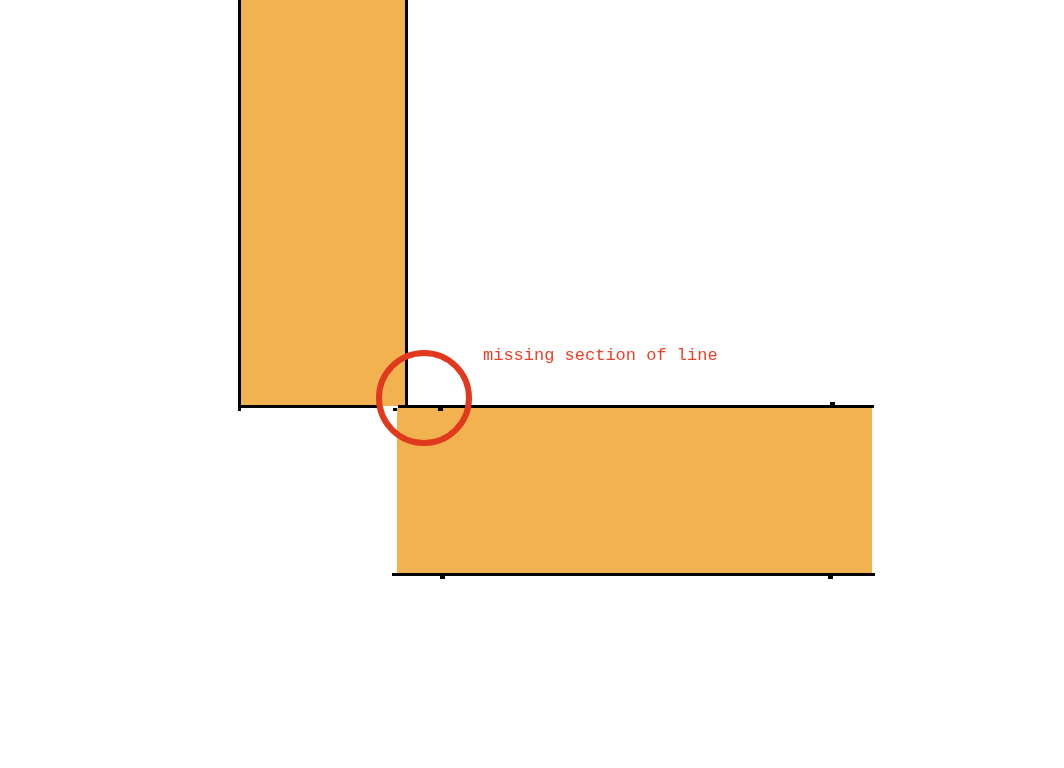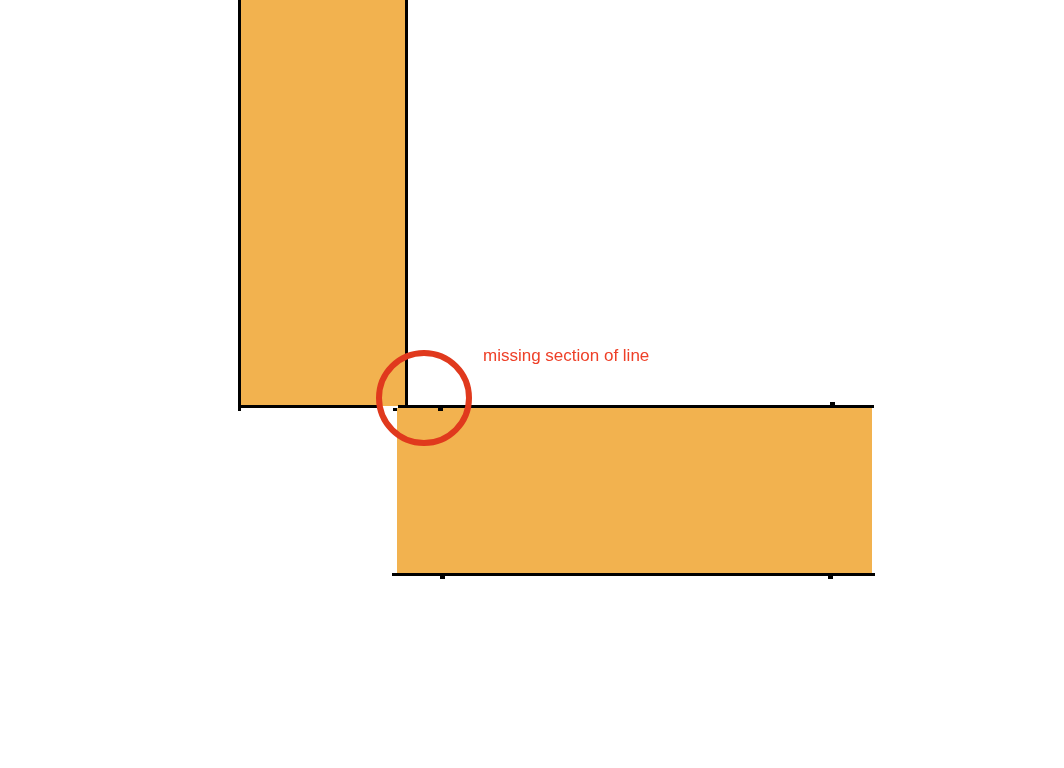--- a/index.html
+++ b/index.html
@@ -24,21 +24,21 @@
     border-color: var(--annotation-red, #e0391d);
     border-radius: 50%;
     background: transparent;
     box-sizing: content-box;
   }
   .label {
     color: var(--label-red, #ee4028);
     font-size: 17px;
     line-height: 19px;
     white-space: nowrap;
-    font-family: Liberation Sans, sans-serif;
+    font-family: Liberation Mono, monospace;
   }
 </style>
 </head>
 <body>
 
 <div id="canvas" style="width: 1064px; height: 768px; background: rgb(255, 255, 255);">
 
   <div class="abs fill" style="left: 240px; top: 0px; width: 166px; height: 406px;"></div>
   <div class="abs line" style="left: 238px; top: 0px; width: 3px; height: 411px;"></div>
   <div class="abs line" style="left: 405px; top: 0px; width: 3px; height: 405px;"></div>

